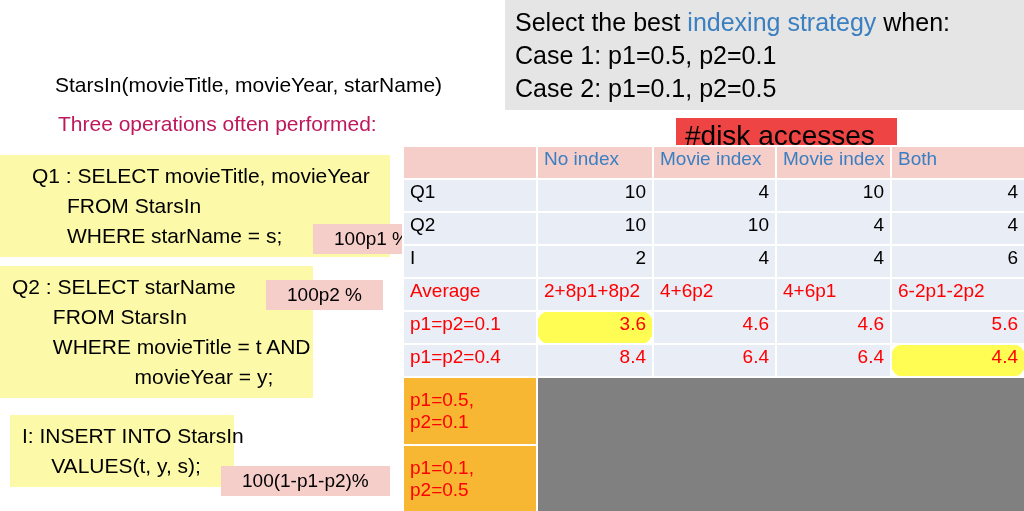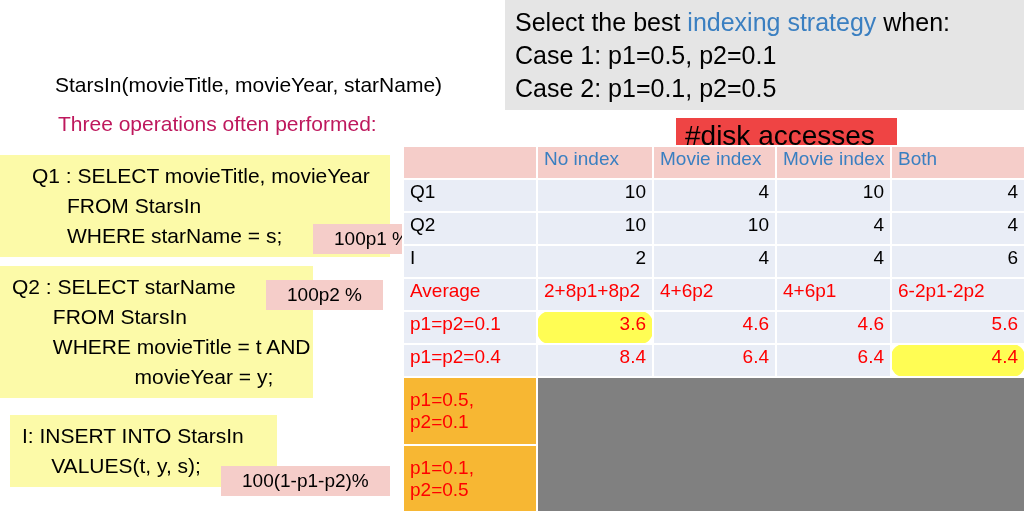--- a/index.html
+++ b/index.html
@@ -51,21 +51,21 @@
   .query-box {
     background: #fcfaa8;
     color: #000000;
     font-size: 21px;
     line-height: 30px;
     padding: 6px 8px 6px 12px;
     white-space: pre;
   }
   #q1-box { left: 0px;  top: 155px; width: 390px; padding-left: 32px; }
   #q2-box { left: 0px;  top: 266px; width: 313px; }
-  #i-box  { left: 10px; top: 415px; width: 267px; }
+  #i-box  { left: 10px; top: 415px; width: 224px; }
 
   
   .pct-box {
     background: #f5cdc9;
     color: #000000;
     font-size: 19px;
     padding: 4px 21px;
     white-space: nowrap;
   }
   #pct-q1 { left: 313px; top: 224px; }

